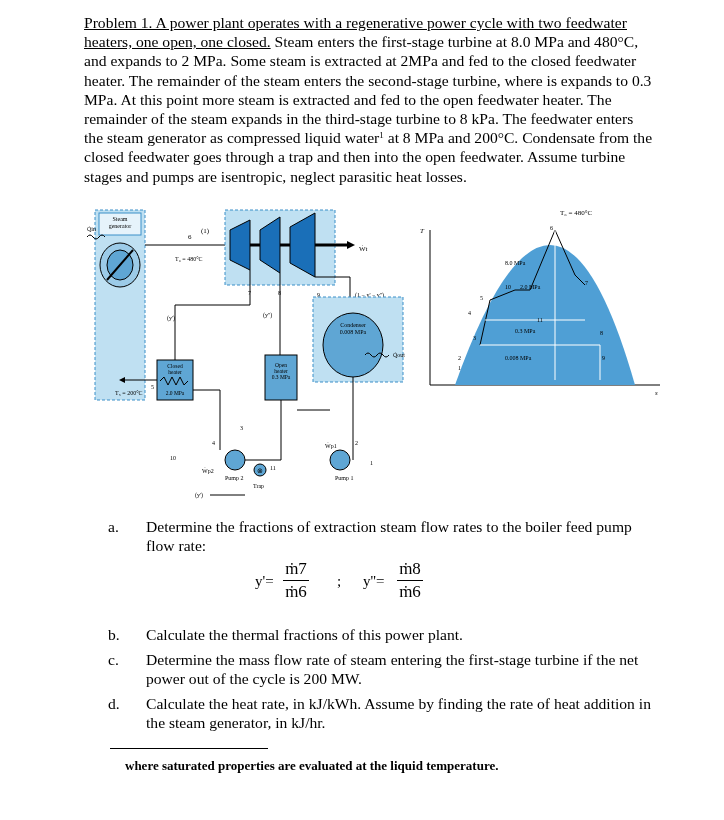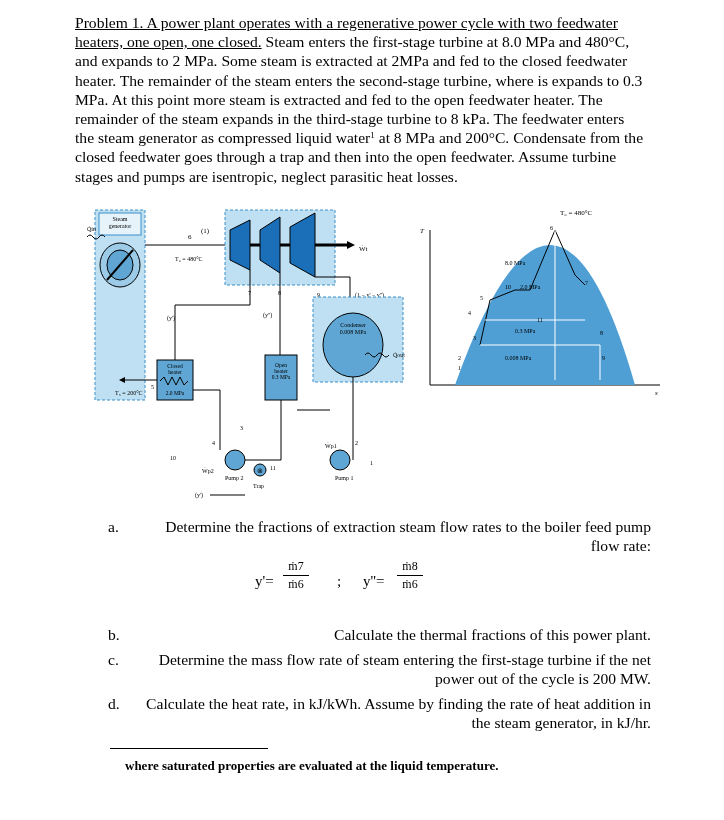--- a/index.html
+++ b/index.html
@@ -1,28 +1,28 @@
 <!DOCTYPE html>
 <html><head>
 <meta charset="utf-8">
 <style>
   html, body { margin: 0; padding: 0; background: #ffffff; }
   body { width: 724px; height: 820px; position: relative; overflow: hidden;
          font-family: "Liberation Serif", "DejaVu Serif", serif; color: #000; }
-  .problem { position: absolute; left: 75px; top: 13px; width: 570px;
+  .problem { position: absolute; left: 84px; top: 13px; width: 570px;
              font-size: 15.6px; line-height: 19.2px; }
   .problem .title { text-decoration: underline; }
   sup { font-size: 9px; vertical-align: top; position: relative; top: -2px; }
   .figure { position: absolute; left: 85px; top: 205px; width: 580px; height: 300px; }
   .q { position: absolute; left: 0; width: 540px; }
   .q .letter { position: absolute; left: 0; top: 0; }
-  .q .text { position: absolute; left: 38px; width: 505px; text-align: right; }
+  .q .text { position: absolute; left: 38px; width: 505px; }
   .formula { position: absolute; top: 555px; left: 255px; width: 200px; height: 60px; font-size: 15px; }
   .frac { position: absolute; text-align: center; }
-  .frac .num, .frac .den { display: block; font-size: 12px; }
+  .frac .num, .frac .den { display: block; font-size: 17px; }
   .frac .bar { display: block; border-top: 1px solid #000; width: 26px; margin: 1px auto; }
   .footnote-rule { position: absolute; left: 110px; top: 748px; width: 158px; border-top: 1px solid #000; }
   .footnote { position: absolute; left: 110px; top: 756px; font-size: 13px; line-height: 20px; width: 500px; }
 </style>
 </head>
 <body>
 
 <div class="problem">
   <span class="title">Problem 1. A power plant operates with a regenerative power cycle with two feedwater heaters, one open, one closed.</span><span> Steam enters the first-stage turbine at 8.0 MPa and 480°C, and expands to 2 MPa.  Some steam is extracted at 2MPa and fed to the closed feedwater heater. The remainder of the steam enters the second-stage turbine, where is expands to 0.3 MPa. At this point more steam is extracted and fed to the open feedwater heater. The remainder of the steam expands in the third-stage turbine to 8 kPa. The feedwater enters the steam generator as compressed liquid water</span><sup>1</sup><span> at 8 MPa and 200°C. Condensate from the closed feedwater goes through a trap and then into the open feedwater. Assume turbine stages and pumps are isentropic, neglect parasitic heat losses.</span>
 </div>

